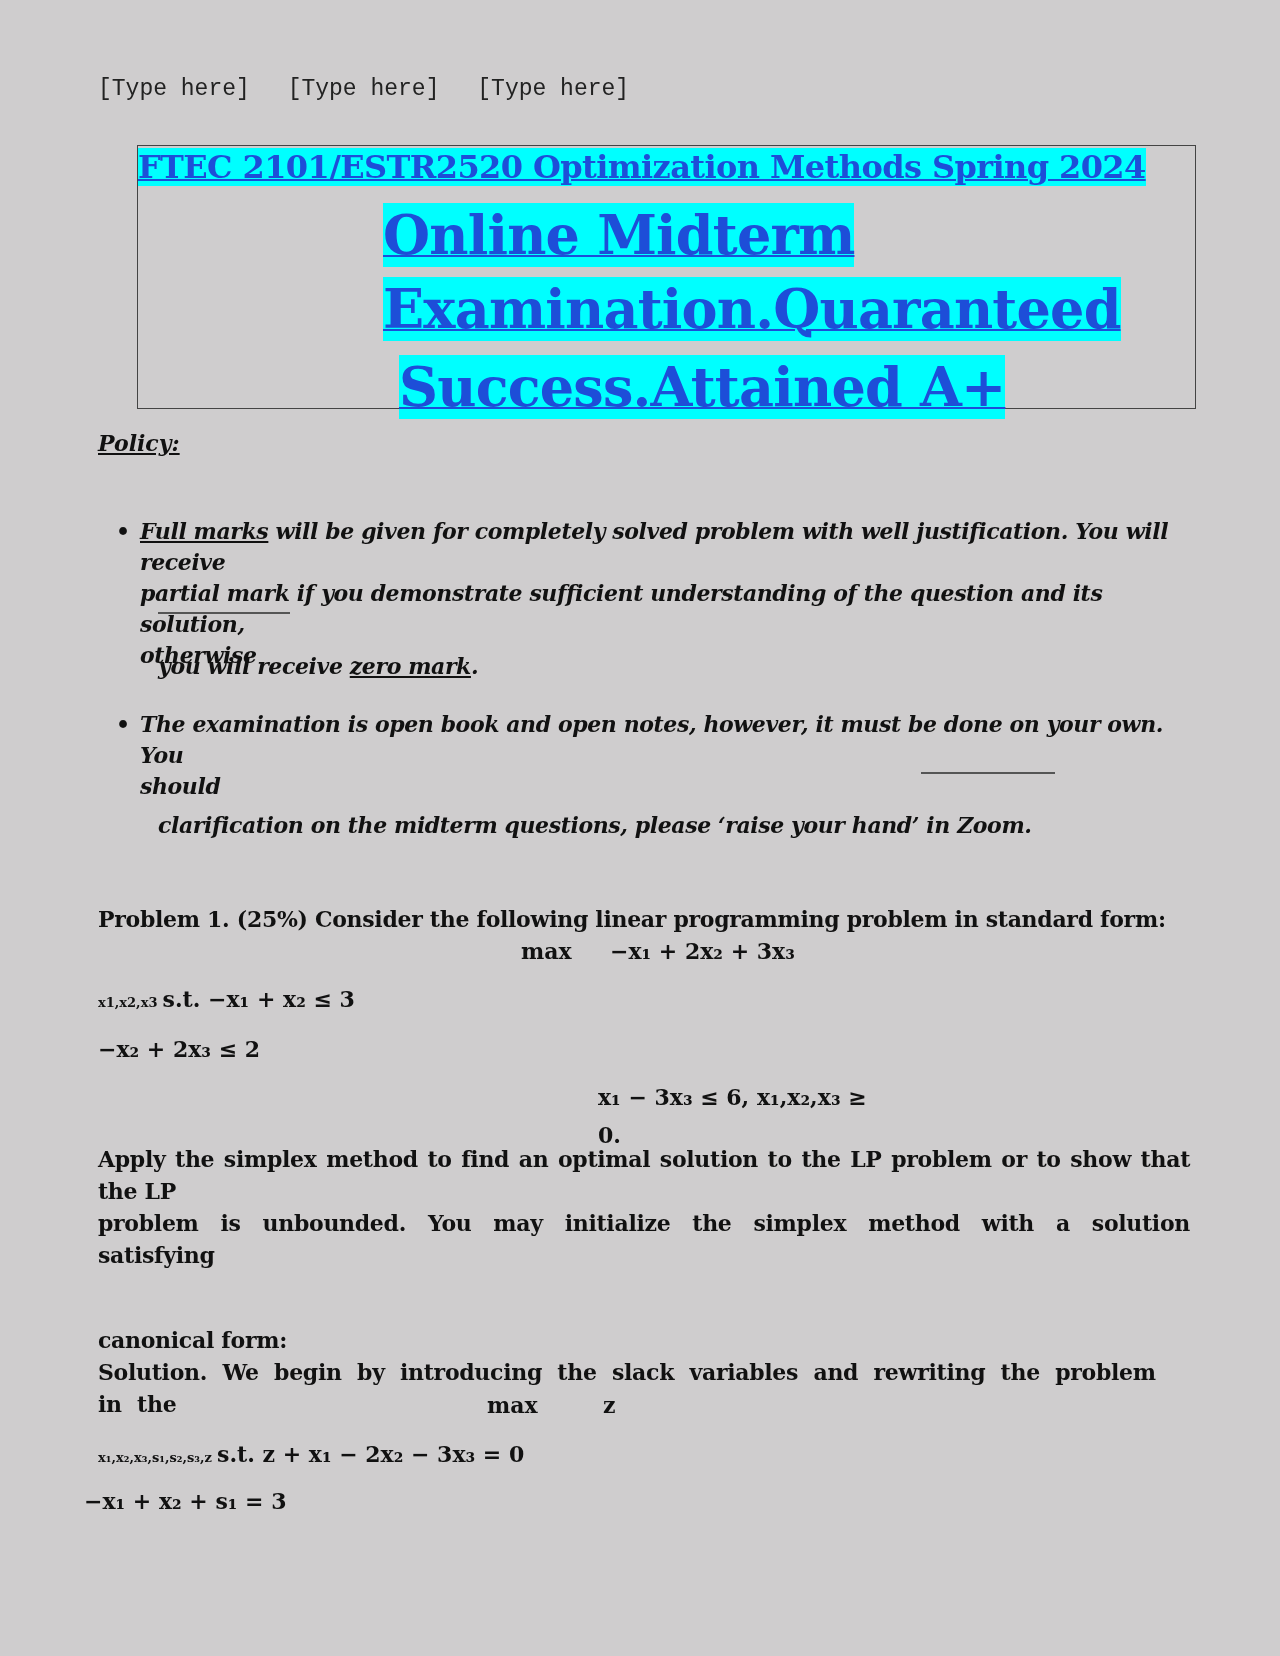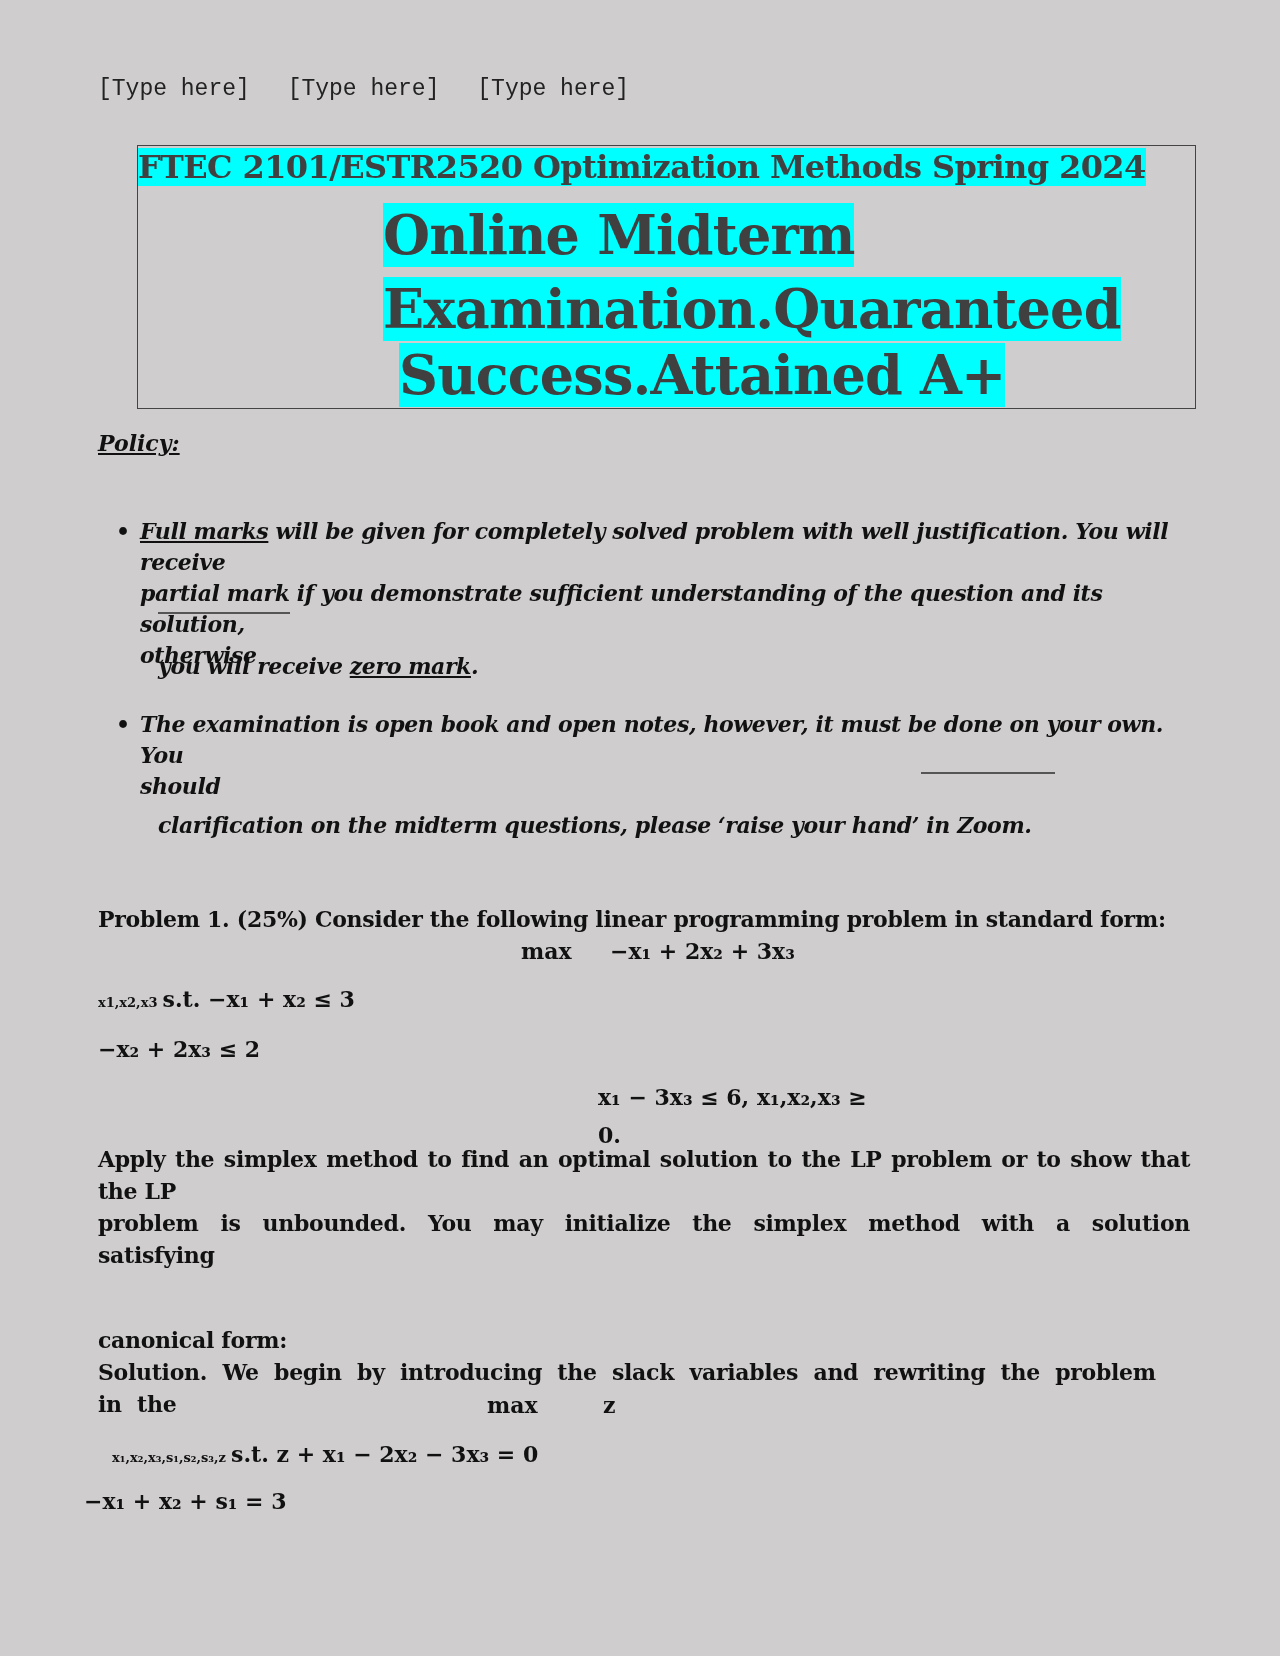--- a/index.html
+++ b/index.html
@@ -5,21 +5,21 @@
   html, body { margin: 0; padding: 0; }
   body {
     width: 1280px; height: 1656px; background: #cfcdce; overflow: hidden;
     font-family: "DejaVu Serif", "Liberation Serif", serif; color: #111;
     position: relative;
   }
   .abs { position: absolute; }
   .header-row { left: 98px; top: 76px; font-family: Liberation Mono, monospace; font-size: 23px; color: #222; }
   .header-row span { margin-right: 24px; }
   .title-box { left: 137px; top: 145px; width: 1059px; height: 264px; border: 1.5px solid #444; box-sizing: border-box; }
-  .hl { background: #00ffff; font-weight: bold; color: #404040; text-decoration-thickness: 2px; }
+  .hl { background: #00ffff; text-decoration: underline; font-weight: bold; color: #1d4ed8; text-decoration-thickness: 2px; }
   .title1 { left: 138px; top: 147px; font-size: 32px; line-height: 40px; font-family: "DejaVu Serif", serif; letter-spacing: -0.6px; }
   .title2 { left: 383px; font-size: 54px; line-height: 54px; font-family: "DejaVu Serif", serif; letter-spacing: -0.8px; }
   .policy { left: 98px; top: 430px; font-style: italic; font-weight: bold; font-size: 22px; text-decoration: underline; }
   .bul { font-style: italic; font-weight: bold; font-size: 22px; line-height: 31px; letter-spacing: -0.4px; }
   .bullet-dot { font-style: normal; font-size: 22px; }
   .u { text-decoration: underline; }
   .rule { background: #555; height: 2px; }
   .body-b { font-weight: bold; font-size: 22px; line-height: 32px; letter-spacing: -0.3px; }
   .math { font-weight: bold; font-size: 22px; text-align: right; }
   .tiny { font-size: 13px; font-weight: bold; }
@@ -37,21 +37,21 @@
 <div class="abs title-box"></div>
 <div class="abs title1">
   <span class="hl">FTEC 2101/ESTR2520 Optimization Methods Spring 2024</span>
 </div>
 <div class="abs title2" style="top:208px;">
   <span class="hl">Online Midterm</span>
 </div>
 <div class="abs title2" style="top:282px;">
   <span class="hl">Examination.Quaranteed</span>
 </div>
-<div class="abs title2" style="top:348px;padding-left:16px;">
+<div class="abs title2" style="top:360px;padding-left:16px;">
   <span class="hl">Success.Attained A+</span>
 </div>
 
 <div class="abs policy">Policy:</div>
 
 <div class="abs bul" style="left:116px; top:516px; width:1080px;">
   <span class="abs bullet-dot" style="left:0; top:0;">•</span>
   <div style="margin-left:24px;">
     <div><span class="u">Full marks</span><span> will be given for completely solved problem with well justification. You will receive</span></div>
     <div>partial mark if you demonstrate sufficient understanding of the question and its solution,</div>
@@ -92,17 +92,17 @@
   <div style="word-spacing:6px;">problem is unbounded. You may initialize the simplex method with a solution satisfying</div>
 </div>
 
 <div class="abs body-b" style="left:98px; top:1324px; width:1092px;">
   <div>canonical form:</div>
   <div style="word-spacing:8px;">Solution. We begin by introducing the slack variables and rewriting the problem in the</div>
 </div>
 <div class="abs math" style="left:487px; top:1392px;">max</div>
 <div class="abs math" style="left:603px; top:1392px;">z</div>
 
-<div class="abs" style="left:112px; top:1441px;">
+<div class="abs" style="left:98px; top:1441px;">
   <span class="tiny">x₁,x₂,x₃,s₁,s₂,s₃,z</span>
   <span class="math">s.t. z + x₁ − 2x₂ − 3x₃ = 0</span>
 </div>
 <div class="abs math" style="left:84px; top:1488px;">−x₁ + x₂ + s₁ = 3</div>
 
 </body></html>

